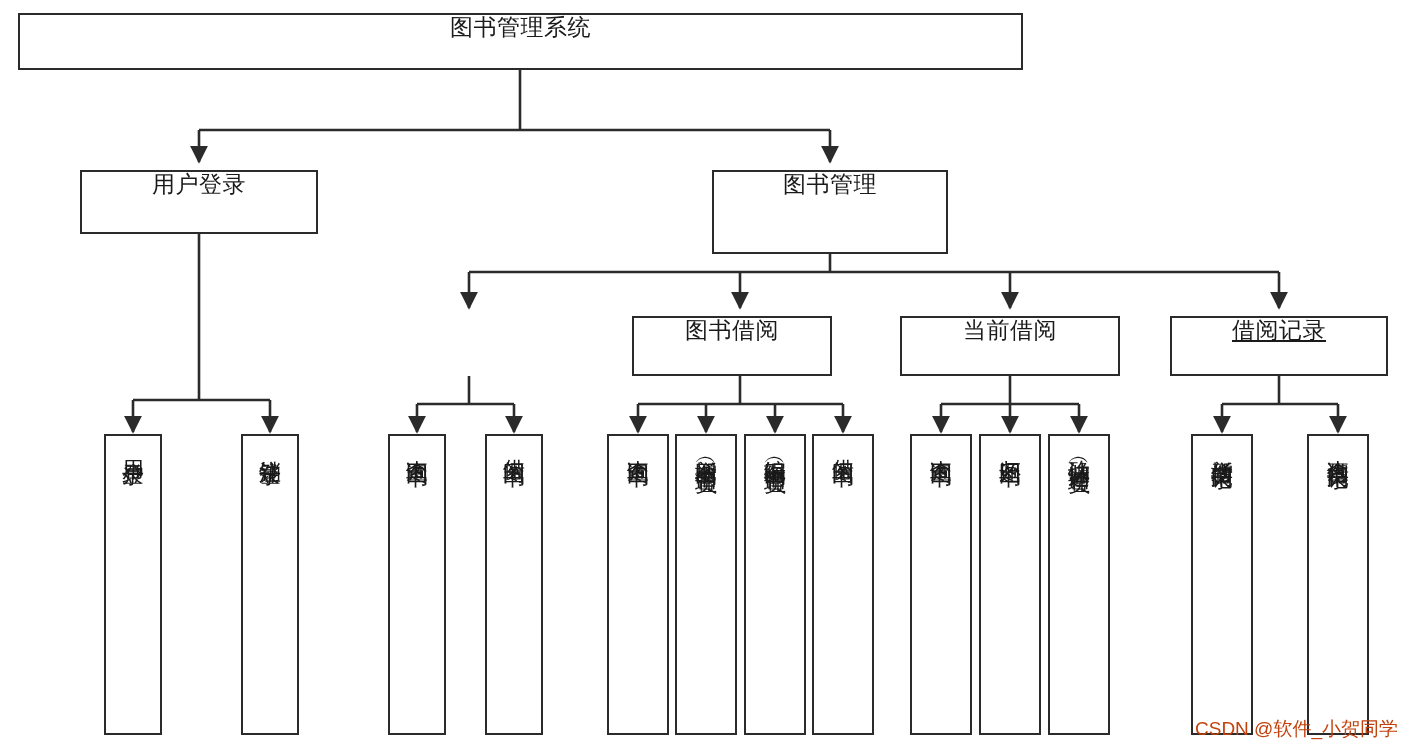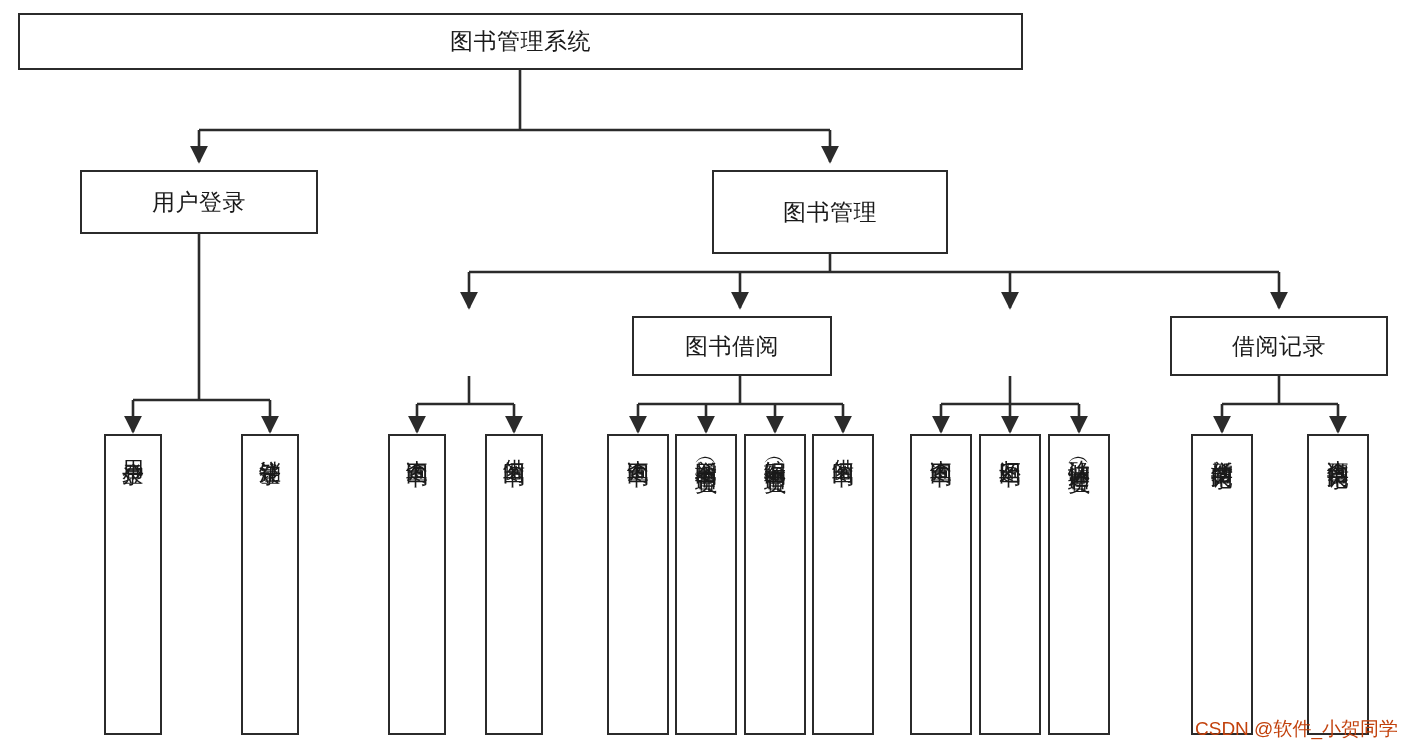--- a/index.html
+++ b/index.html
@@ -25,21 +25,20 @@
     width: 1405px;
     height: 747px;
     pointer-events: none;
   }
   .node {
     position: absolute;
     box-sizing: border-box;
     background: #ffffff;
     border: 2px solid #2b2b2b;
     display: flex;
-    align-items: center;
     justify-content: center;
     color: #1a1a1a;
     z-index: 2;
   }
   .node .lbl {
     display: block;
     text-align: center;
     line-height: 1.05;
     letter-spacing: 0.5px;
   }
@@ -140,22 +139,25 @@
 
   <div class="node h" style="left:712px; top:170px; width:236px; height:84px;">
     <span class="lbl">图书管理</span>
   </div>
 
 
   <div class="node h" style="left:632px; top:316px; width:200px; height:60px;">
     <span class="lbl">图书借阅</span>
   </div>
 
-
-  <div class="node h" style="left:1170px; top:316px; width:218px; height:60px;">
+  <div class="node h" style="left:900px; top:316px; width:220px; height:60px;">
+    <span class="lbl">当前借阅</span>
+  </div>
+
+  <div class="node h" style="left:1170px; top:316px; width:218px; height:60px;text-decoration:underline;">
     <span class="lbl">借阅记录</span>
   </div>
 
   <div class="node v" style="left:104px; top:434px; width:58px; height:301px;">
     <span class="lbl">用户登录</span>
   </div>
 
   <div class="node v" style="left:241px; top:434px; width:58px; height:301px;">
     <span class="lbl">注销登录</span>
   </div>

